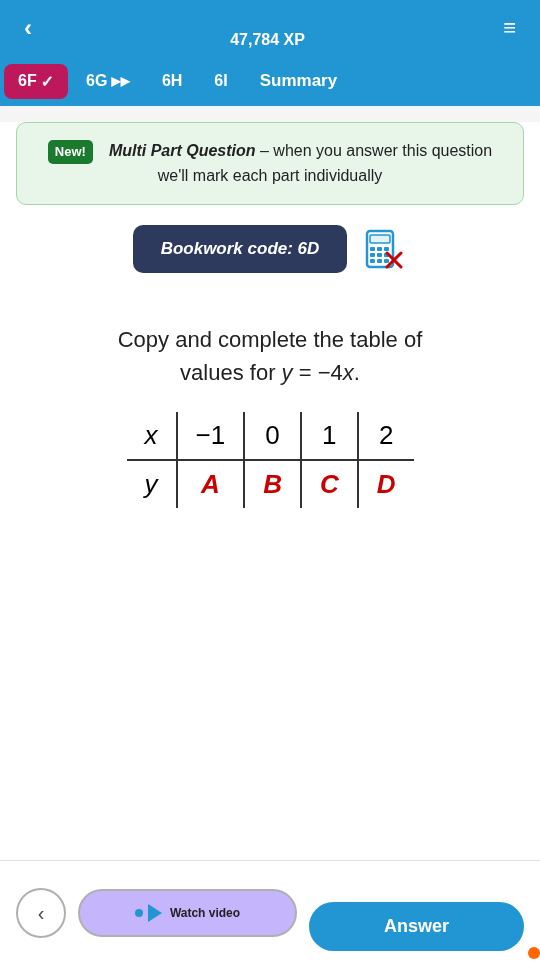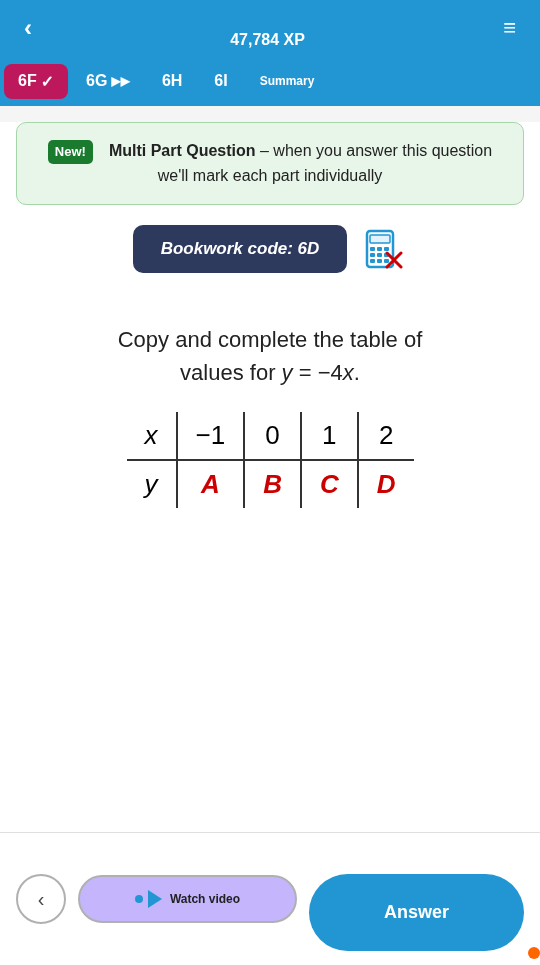--- a/index.html
+++ b/index.html
@@ -64,21 +64,21 @@
       cursor: pointer;
       display: flex;
       align-items: center;
       gap: 4px;
     }
     .tab.active {
       background: #be185d;
     }
     .tab.summary {
       color: white;
-      font-size: 12px;
+      font-size: 17px;
     }
     .tab-arrow {
       font-size: 12px;
     }
 
     
     .main-content {
       background: white;
       min-height: 800px;
       padding-bottom: 100px;
@@ -103,20 +103,21 @@
       display: inline-block;
       margin-right: 16px;
     }
     .info-banner-text {
       font-size: 16px;
       color: #222;
       line-height: 1.5;
     }
     .info-banner-text strong {
       font-weight: 700;
+      font-style: italic;
     }
 
     
     .bookwork-row {
       display: flex;
       align-items: center;
       justify-content: center;
       gap: 12px;
       margin: 20px 16px;
     }
@@ -247,21 +248,21 @@
       border-bottom: 9px solid transparent;
       border-left: 14px solid #2196d3;
       margin-left: 2px;
     }
     .answer-btn {
       flex: 1;
       background: #2196d3;
       color: white;
       border: none;
       border-radius: 50px;
-      padding: 28px 0;
+      padding: 14px 0;
       font-size: 18px;
       font-weight: 700;
       cursor: pointer;
       margin-top: 27px;
     }
 
     
     .orange-dot {
       position: fixed;
       bottom: 6px;

